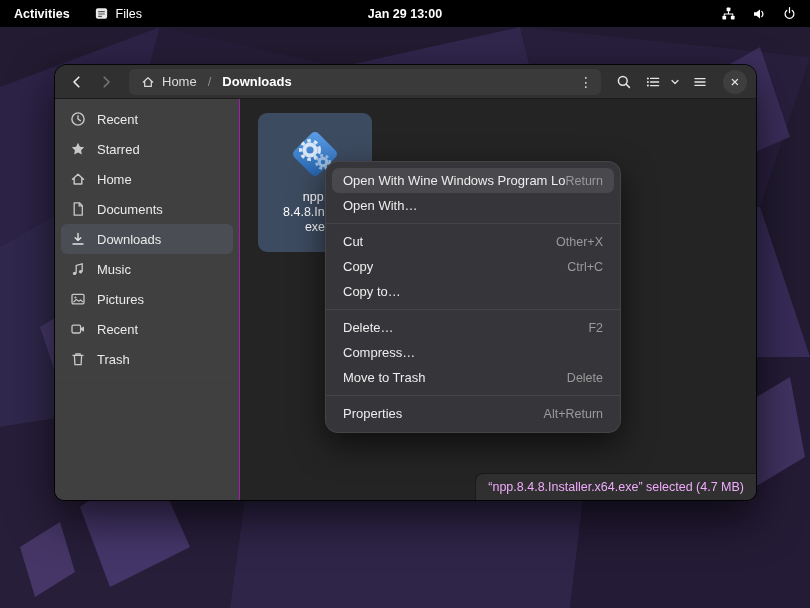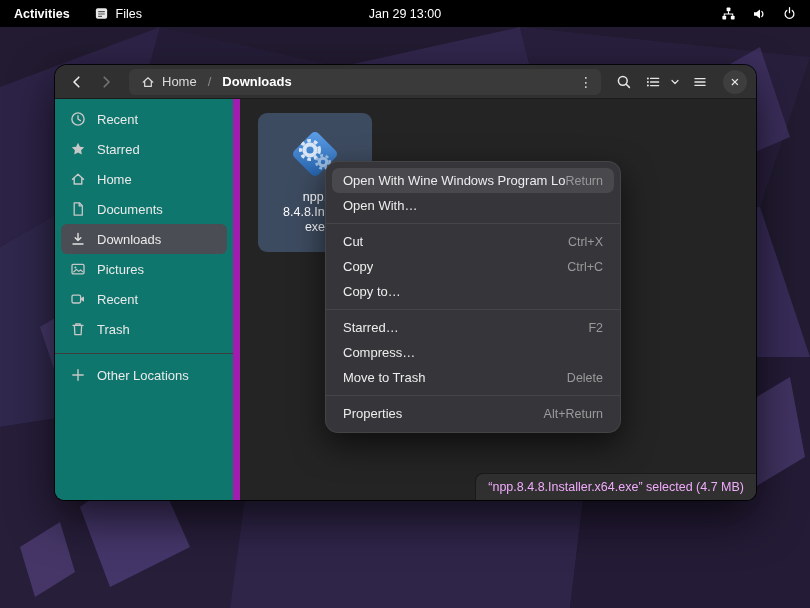--- a/index.html
+++ b/index.html
@@ -10,21 +10,21 @@
     -webkit-user-select:none; user-select:none;
   }
   svg { display:block; }
 
   
   .topbar { position:absolute; left:0; top:0; width:810px; height:27px; background:#000;
     color:#fff; display:flex; align-items:center; font-size:12.5px; z-index:3;text-align:right; }
   .tb-left { display:flex; align-items:center; gap:24px; padding-left:14px; }
   .tb-activities { font-weight:600; }
   .tb-app { display:flex; align-items:center; gap:7px; font-weight:400; }
-  .tb-clock { position:absolute; left:50%; transform:translateX(-50%); font-weight:400; }
+  .tb-clock { position:absolute; left:50%; transform:translateX(-50%); font-weight:700; }
   .tb-right { margin-left:auto; display:flex; align-items:center; gap:15px; padding-right:13px; }
 
   
   .wallpaper { position:absolute; left:0; top:27px; z-index:0; }
 
   
   .window { position:absolute; left:55px; top:65px; width:701px; height:435px;
     background:#242424; border-radius:12px 12px 9px 9px; overflow:hidden;
     display:flex; flex-direction:column; z-index:2;
     box-shadow:0 18px 45px rgba(0,0,0,.65), 0 0 0 1px rgba(0,0,0,.85), inset 0 0 0 1px rgba(255,255,255,.07); }
@@ -43,21 +43,21 @@
   .pb-kebab { width:26px; height:26px; display:flex; align-items:center; justify-content:center;
     color:#d6d6d6; font-size:14px; border-radius:6px; }
   .view-split { display:flex; align-items:center; }
   .caret-btn { width:18px; height:26px; display:flex; align-items:center; justify-content:center; }
   .close-btn { width:24px; height:24px; border-radius:50%; background:#3e3e3e; color:#ededed;
     display:flex; align-items:center; justify-content:center; font-size:15px; margin-left:7px; flex:none; }
 
   .wbody { flex:1; display:flex; min-height:0; }
 
   
-  .sidebar { width:185px; flex:none; background:#0f766e; border-right:7px solid #a21caf;
+  .sidebar { width:185px; flex:none; background:#404040; border-right:1px solid #a21caf;
     padding-top:5px; display:flex; flex-direction:column; }
   .side-row { height:30px; margin:0 6px; padding:0 9px; border-radius:6px; display:flex;
     align-items:center; gap:11px; color:#eaeaea; font-size:13px; flex:none; }
   .side-row svg { flex:none; }
   .side-row.selected { background:#4a4d53; }
   .side-sep { border-top:1px solid #3e3e3e; margin:9px 0 6px 0; }
 
   
   .content { flex:1; position:relative; background:#242424; min-width:0; }
 
@@ -223,20 +223,28 @@
         <span>Documents</span>
       </div>
       <div class="side-row selected">
         <svg width="16" height="16" viewBox="0 0 16 16">
           <path d="M8 2.5v7M5.2 6.8 8 9.6l2.8-2.8M3 13h10" fill="none" stroke="#e2e2e2" stroke-width="1.4" stroke-linecap="round" stroke-linejoin="round"></path>
         </svg>
         <span>Downloads</span>
       </div>
       <div class="side-row">
         <svg width="16" height="16" viewBox="0 0 16 16">
+          <path d="M6.2 12.3V4.4l6-1.6v7.9" fill="none" stroke="#c8c8c8" stroke-width="1.3"></path>
+          <circle cx="4.6" cy="12.4" r="1.7" fill="#c8c8c8"></circle>
+          <circle cx="10.6" cy="10.8" r="1.7" fill="#c8c8c8"></circle>
+        </svg>
+        <span>Music</span>
+      </div>
+      <div class="side-row">
+        <svg width="16" height="16" viewBox="0 0 16 16">
           <rect x="2" y="3.4" width="12" height="9.4" rx="1.2" fill="none" stroke="#c8c8c8" stroke-width="1.3"></rect>
           <circle cx="5.4" cy="6.4" r="1" fill="#c8c8c8"></circle>
           <path d="M3.4 11.2l3-2.8 2.4 2 1.8-1.5 2.4 2.2" fill="none" stroke="#c8c8c8" stroke-width="1.2" stroke-linejoin="round"></path>
         </svg>
         <span>Pictures</span>
       </div>
       <div class="side-row">
         <svg width="16" height="16" viewBox="0 0 16 16">
           <rect x="2" y="4.2" width="8.6" height="7.8" rx="1.4" fill="none" stroke="#c8c8c8" stroke-width="1.3"></rect>
           <path d="M10.6 7.3 14 5.4v5.3l-3.4-1.9z" fill="#c8c8c8"></path>
@@ -245,26 +253,20 @@
       </div>
       <div class="side-row">
         <svg width="16" height="16" viewBox="0 0 16 16">
           <path d="M3 4.4h10M5.8 4.4V2.9h4.4v1.5M4.4 4.4l.5 9.3h6.2l.5-9.3" fill="none" stroke="#c8c8c8" stroke-width="1.3" stroke-linecap="round" stroke-linejoin="round"></path>
         </svg>
         <span>Trash</span>
       </div>
 
       <div class="side-sep"></div>
 
-      <div class="side-row">
-        <svg width="16" height="16" viewBox="0 0 16 16">
-          <path d="M8 2.8v10.4M2.8 8h10.4" stroke="#c8c8c8" stroke-width="1.4" stroke-linecap="round"></path>
-        </svg>
-        <span>Other Locations</span>
-      </div>
     </div>
 
     <div class="content">
 
       <div class="file-tile">
         <svg width="66" height="66" viewBox="0 0 66 66">
           <defs>
             <linearGradient id="fg" x1="0" y1="0" x2="1" y2="1">
               <stop offset="0" stop-color="#5d9fe8"></stop>
               <stop offset="1" stop-color="#2462ac"></stop>
@@ -294,35 +296,35 @@
         </div>
         <div class="menu-item">
           <span class="ml">Open With…</span>
           <span class="sc"></span>
         </div>
 
         <div class="menu-sep"></div>
 
         <div class="menu-item">
           <span class="ml">Cut</span>
-          <span class="sc">Ctrl+X</span>
+          <span class="sc">Other+X</span>
         </div>
         <div class="menu-item">
           <span class="ml">Copy</span>
           <span class="sc">Ctrl+C</span>
         </div>
         <div class="menu-item">
           <span class="ml">Copy to…</span>
           <span class="sc"></span>
         </div>
 
         <div class="menu-sep"></div>
 
         <div class="menu-item">
-          <span class="ml">Starred…</span>
+          <span class="ml">Delete…</span>
           <span class="sc">F2</span>
         </div>
         <div class="menu-item">
           <span class="ml">Compress…</span>
           <span class="sc"></span>
         </div>
         <div class="menu-item">
           <span class="ml">Move to Trash</span>
           <span class="sc">Delete</span>
         </div>

